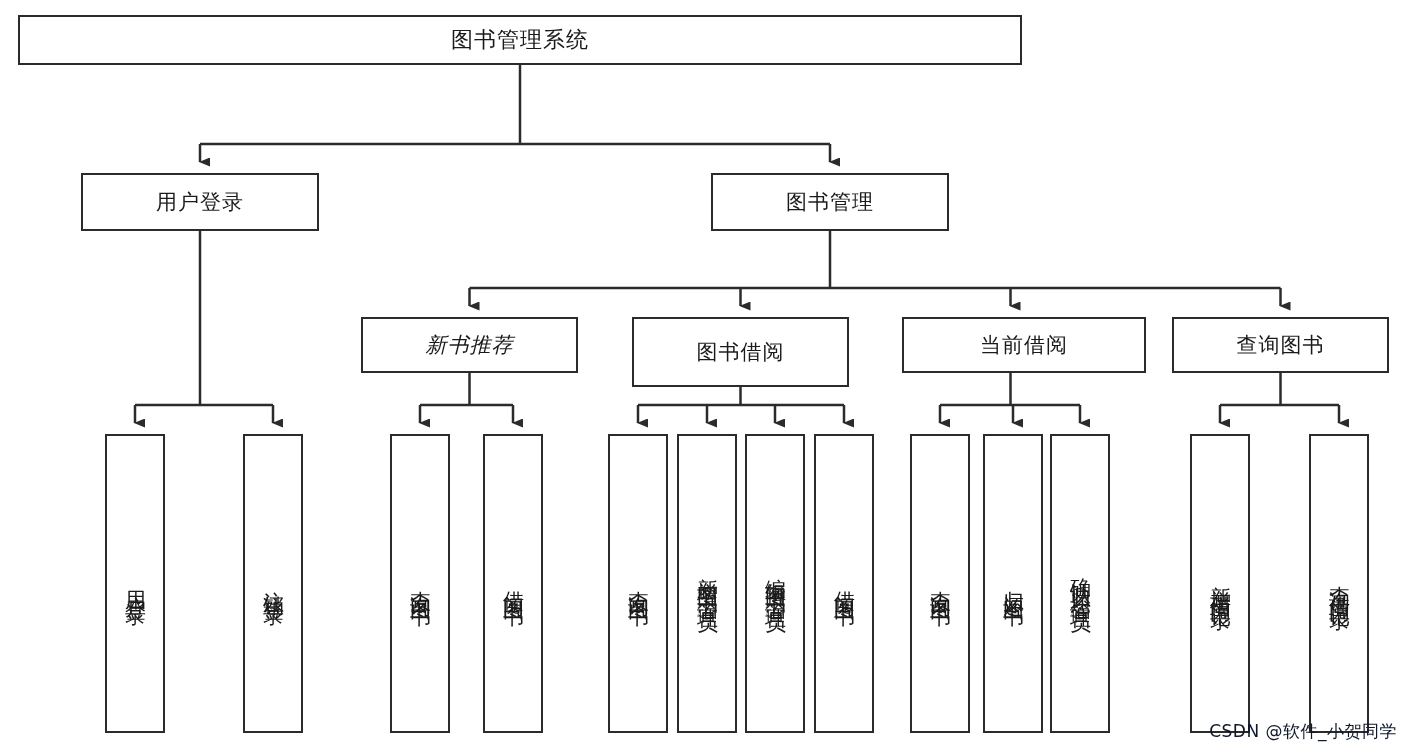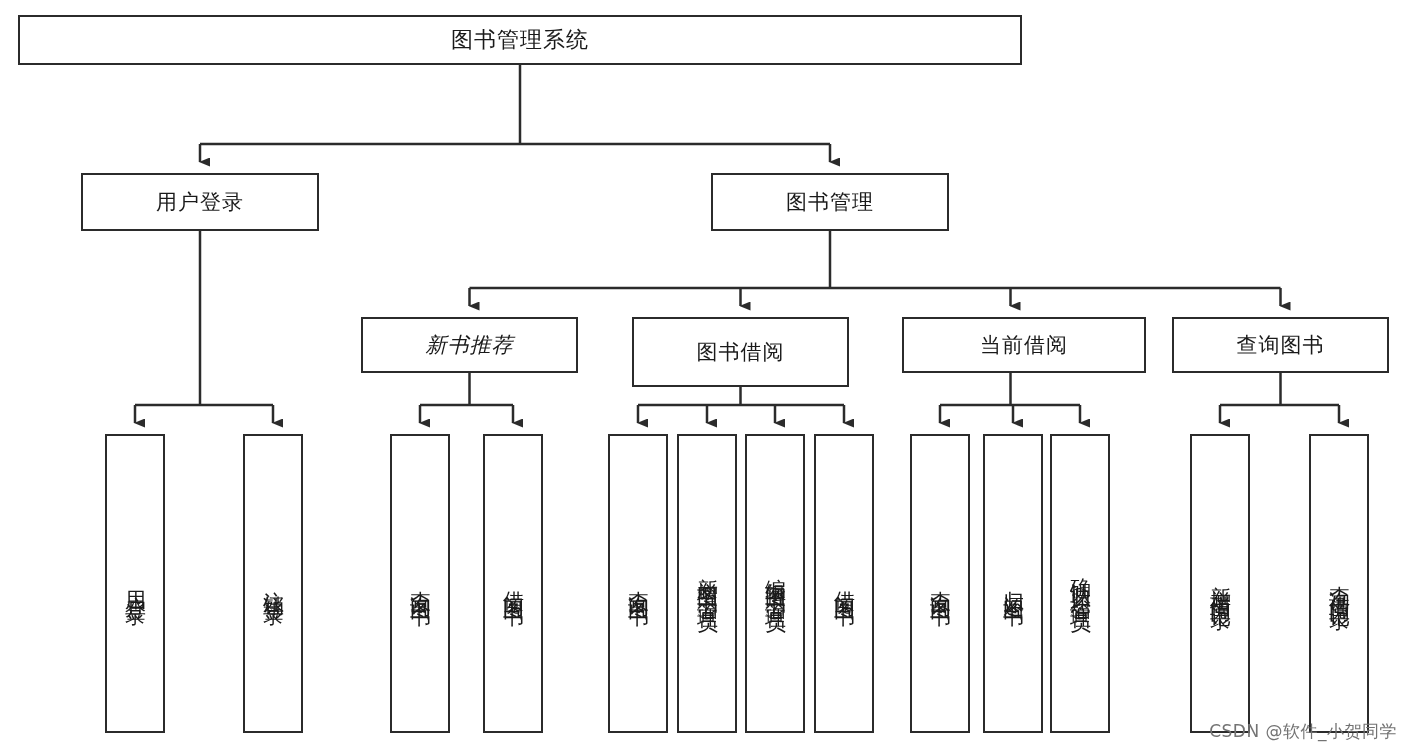--- a/index.html
+++ b/index.html
@@ -59,21 +59,21 @@
     max-height: 272px;
   }
   .node.root .label {
     font-size: 22px;
   }
   .watermark {
     position: absolute;
     right: 8px;
     bottom: 4px;
     font-size: 17px;
-    color: #737373;
+    color: #0f172a;
     letter-spacing: 0.5px;
     z-index: 5;
     white-space: nowrap;
   }
 </style>
 </head>
 <body>
 
 <div id="canvas">
 

